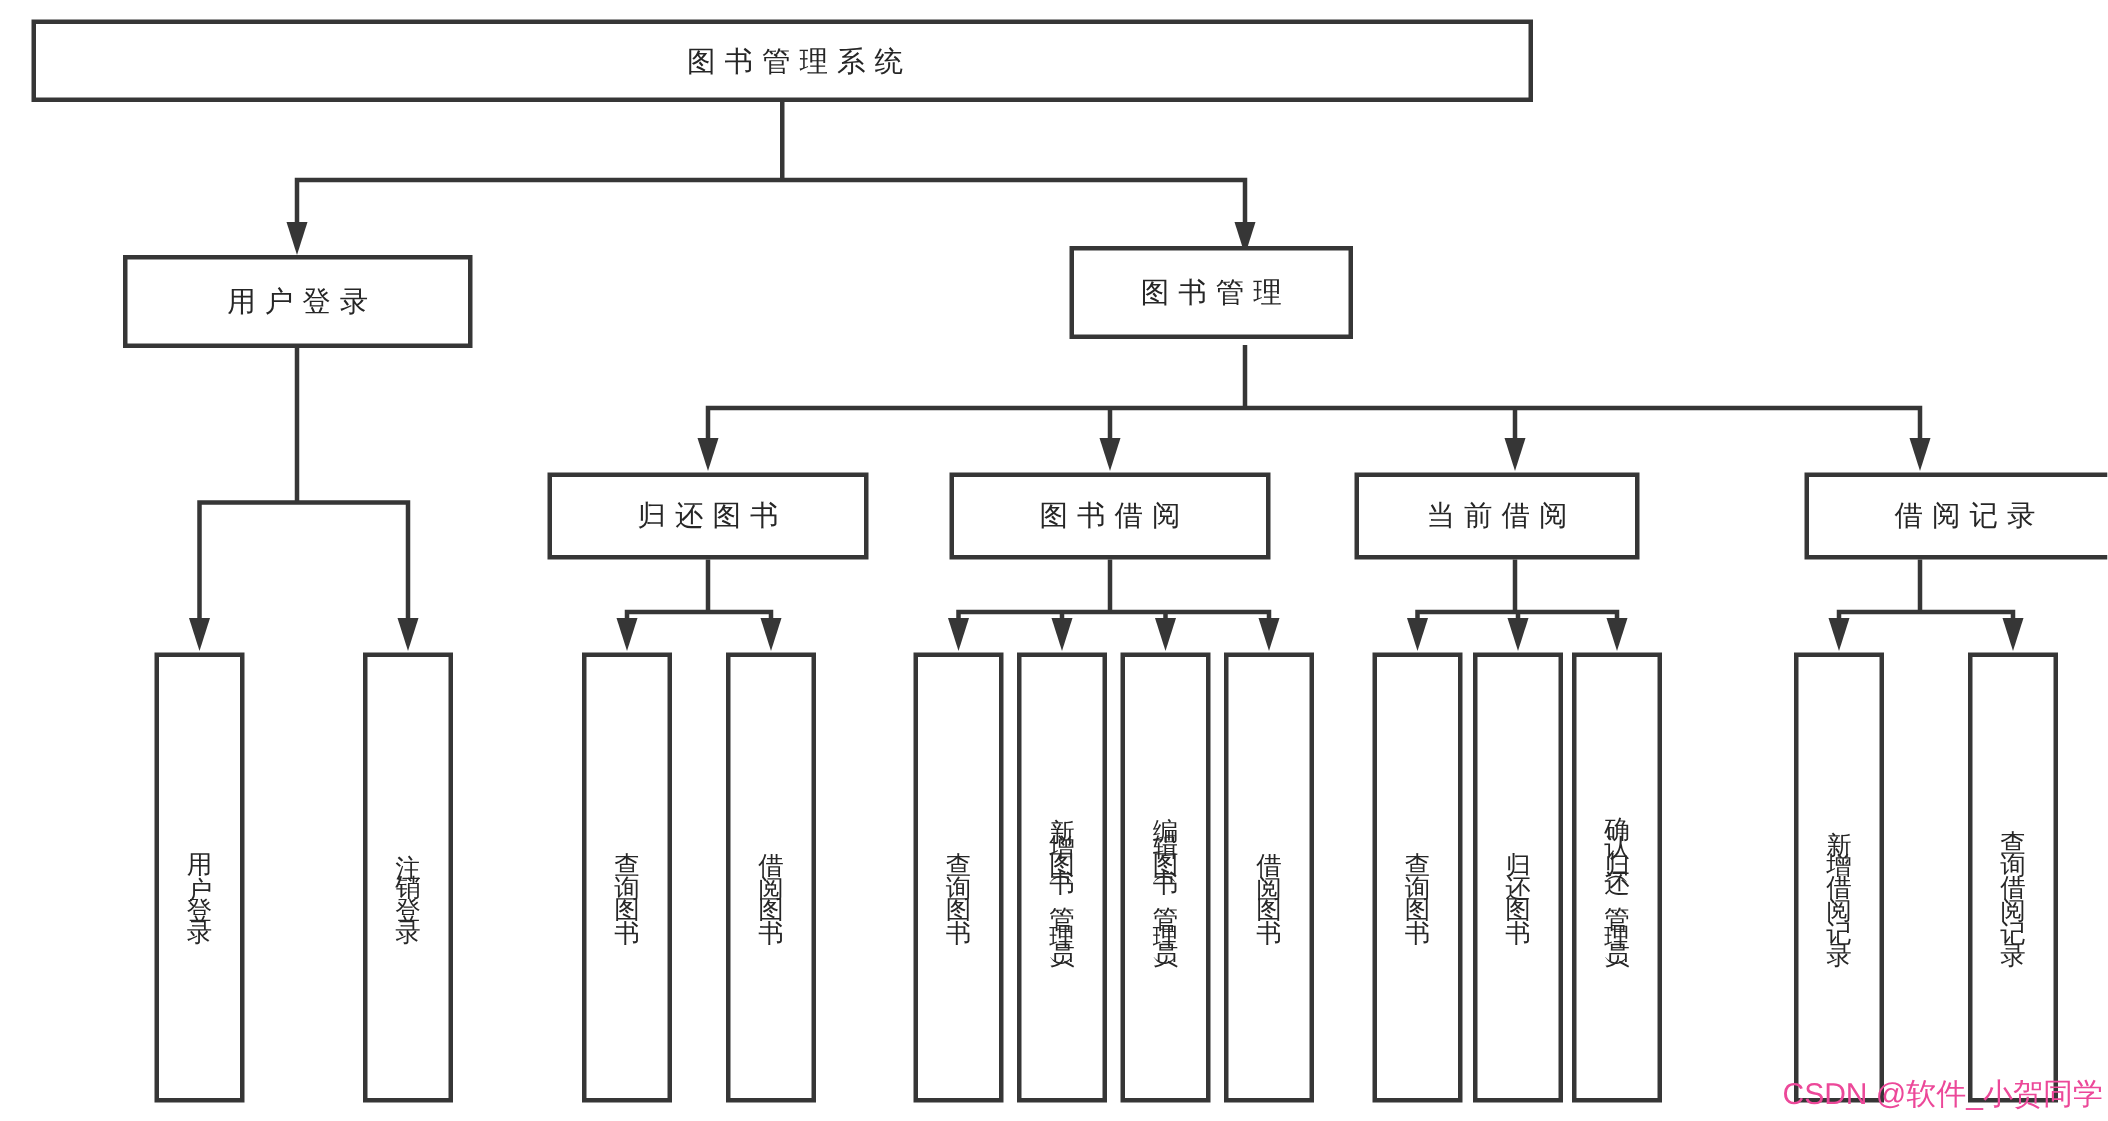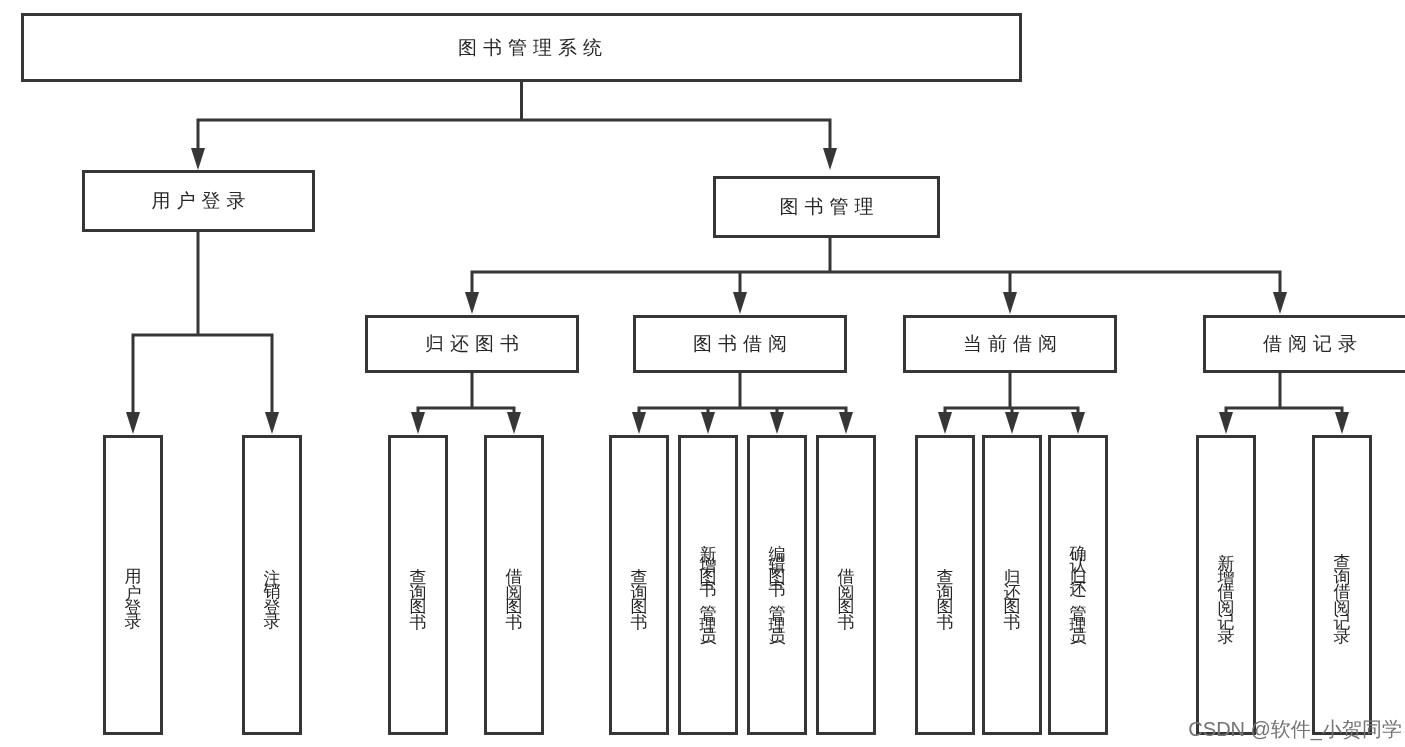--- a/index.html
+++ b/index.html
@@ -55,21 +55,21 @@
   }
   .leaf .vlabel.long {
     letter-spacing: 12px;
   }
   .watermark {
     position: absolute;
     left: 1182px;
     top: 716px;
     width: 220px;
     font-size: 20px;
-    color: #737373;
+    color: #ec4899;
     white-space: nowrap;
     text-align: right;
   }
 </style>
 </head>
 <body>
 
 <div class="canvas">
 
   <svg class="connectors" viewBox="0 0 1405 747" xmlns="http://www.w3.org/2000/svg">
@@ -105,38 +105,38 @@
       <polygon points="770,412 784,412 777,434"></polygon>
       <polygon points="839,412 853,412 846,434"></polygon>
       <polygon points="938,412 952,412 945,434"></polygon>
       <polygon points="1005,412 1019,412 1012,434"></polygon>
       <polygon points="1071,412 1085,412 1078,434"></polygon>
       <polygon points="1219,412 1233,412 1226,434"></polygon>
       <polygon points="1335,412 1349,412 1342,434"></polygon>
     </g>
   </svg>
 
-  <div class="node" style="left:21px; top:13px; width:1001px; height:69px;padding-left:17px;">
+  <div class="node" style="left:21px; top:13px; width:1001px; height:55px;padding-left:17px;">
     <span class="hlabel">图书管理系统</span>
   </div>
 
   <div class="node" style="left:82px; top:170px; width:233px; height:62px;">
     <span class="hlabel">用户登录</span>
   </div>
-  <div class="node" style="left:713px; top:176px; width:227px; height:62px;">
+  <div class="node" style="left:713px; top:164px; width:189px; height:62px;">
     <span class="hlabel">图书管理</span>
   </div>
 
   <div class="node" style="left:365px; top:315px; width:214px; height:58px;">
     <span class="hlabel">归还图书</span>
   </div>
   <div class="node" style="left:633px; top:315px; width:214px; height:58px;">
     <span class="hlabel">图书借阅</span>
   </div>
-  <div class="node" style="left:903px; top:315px; width:214px; height:58px;">
+  <div class="node" style="left:903px; top:315px; width:190px; height:58px;">
     <span class="hlabel">当前借阅</span>
   </div>
   <div class="node" style="left:1203px; top:315px; width:214px; height:58px;">
     <span class="hlabel">借阅记录</span>
   </div>
 
   <div class="leaf" style="left:103px;">
     <span class="vlabel">用户登录</span>
   </div>
   <div class="leaf" style="left:242px;">

